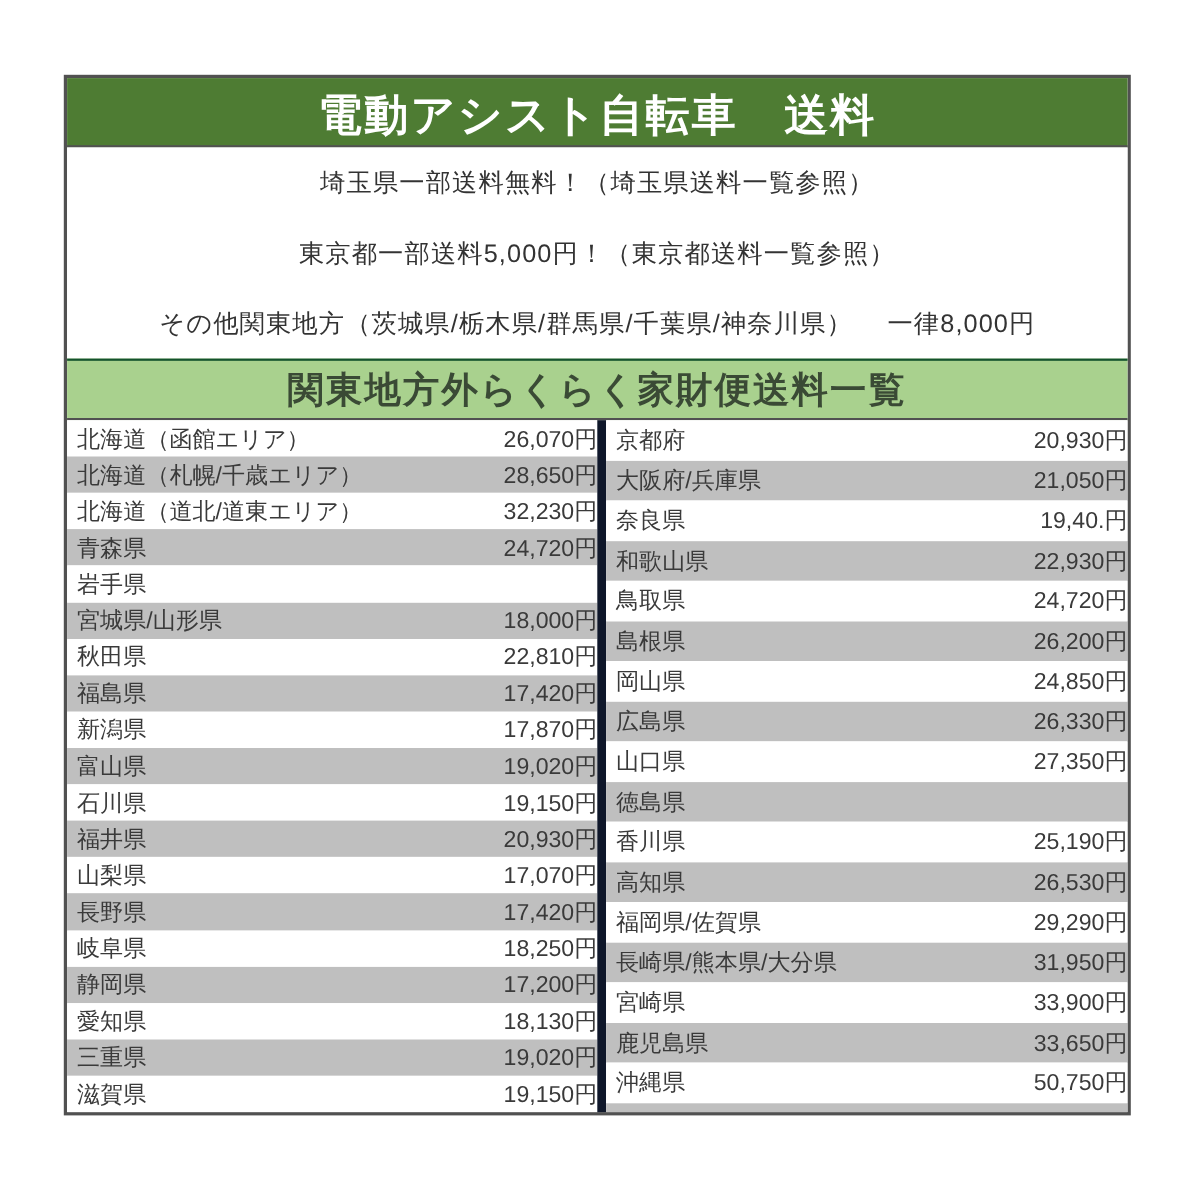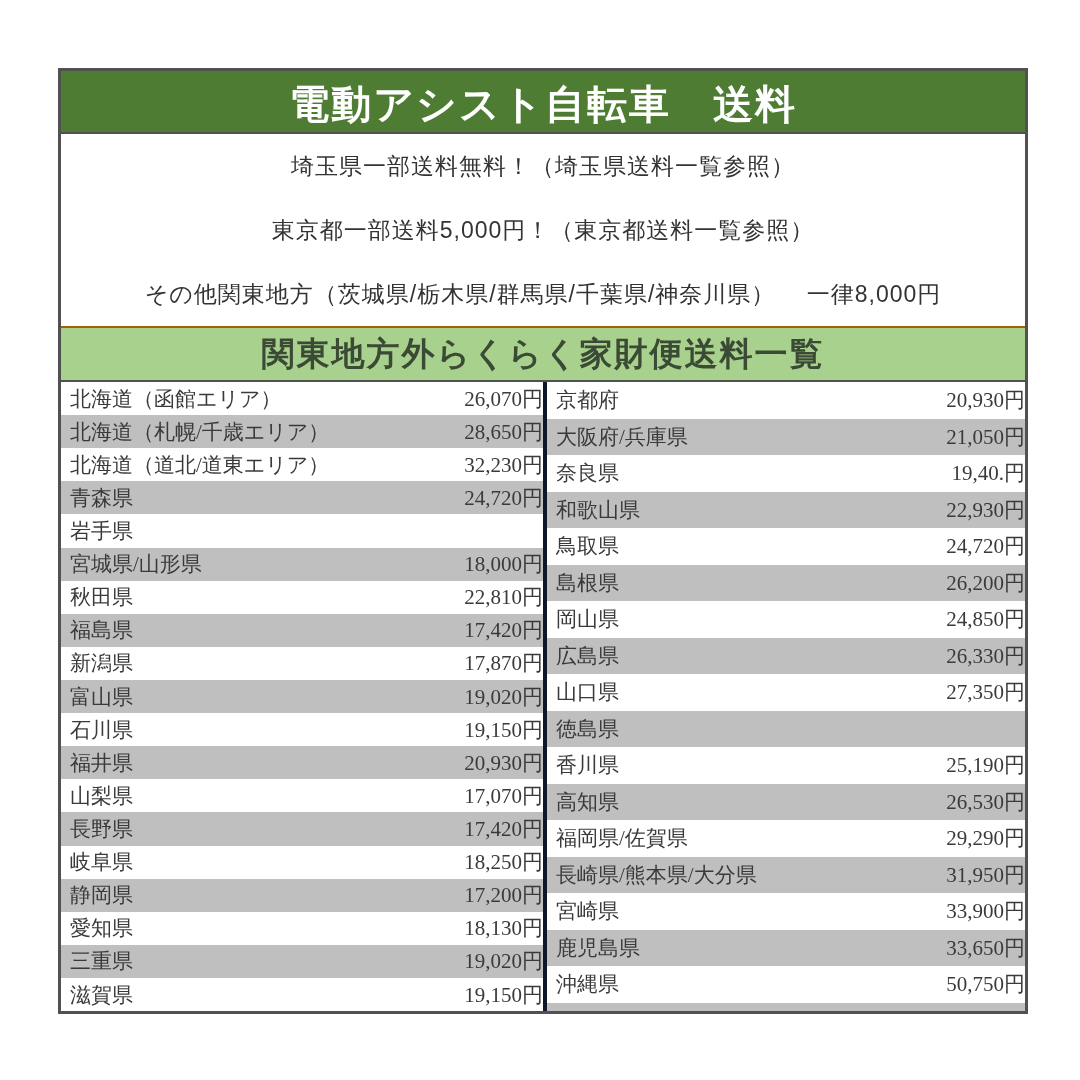--- a/index.html
+++ b/index.html
@@ -48,21 +48,21 @@
     display: flex;
     align-items: center;
     justify-content: center;
     font-size: 23px;
     color: #333333;
     letter-spacing: 1px;
   }
   .subtitle-band {
     flex: 0 0 56px;
     background: #a9d18e;
-    border-top: 2px solid #a16207;
+    border-top: 2px solid #14532d;
     border-bottom: 2px solid #515151;
     display: flex;
     align-items: center;
     justify-content: center;
   }
   .subtitle-band .subtitle-text {
     color: #3a4a35;
     font-size: 33px;
     font-weight: bold;
     letter-spacing: 2px;
@@ -70,28 +70,27 @@
   .fee-table {
     flex: 1 1 auto;
     display: flex;
     flex-direction: row;
   }
   .tcol {
     flex: 1 1 50%;
     display: flex;
     flex-direction: column;
   }
-  .tcol.right { border-left: 4px solid #0f172a; }
+  .tcol.right { border-left: 8px solid #0f172a; }
   .trow {
     flex: 1 1 auto;
     display: flex;
     flex-direction: row;
     align-items: center;
     background: #ffffff;
-    font-family: Liberation Serif, serif;
   }
   .trow:nth-child(even) { background: #bfbfbf; }
   .cell {
     font-size: 21px;
     color: #3a3a3a;
     white-space: nowrap;
     overflow: hidden;
   }
   .cell.region {
     flex: 0 0 60.5%;

